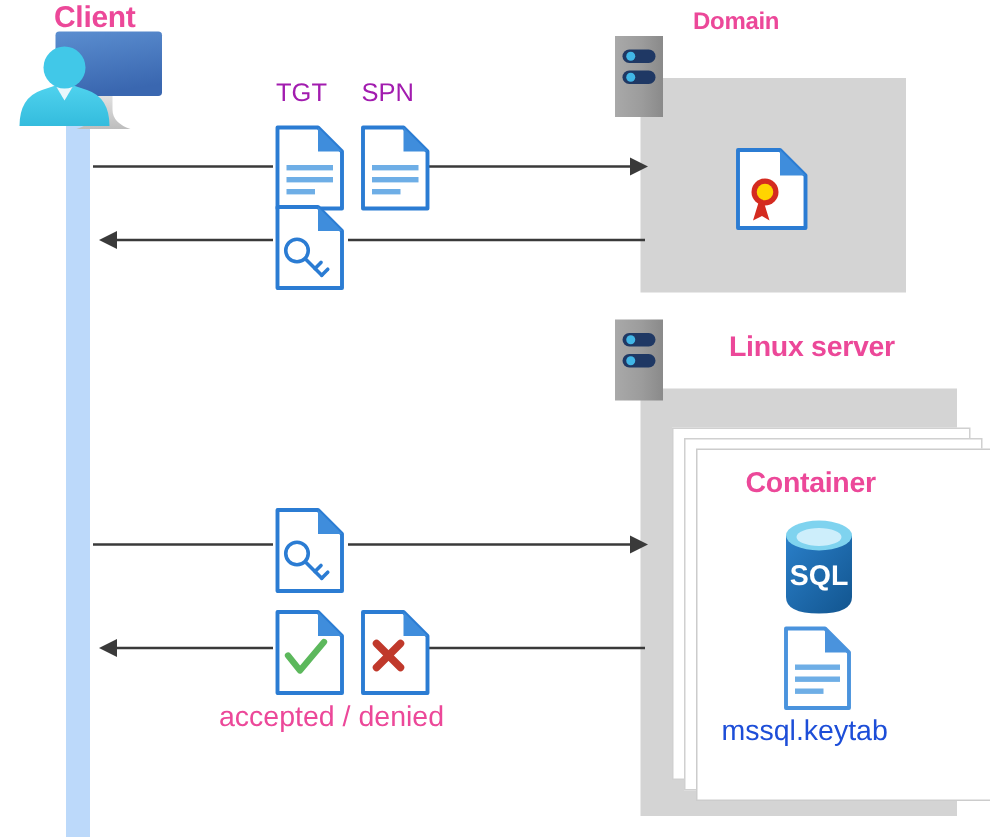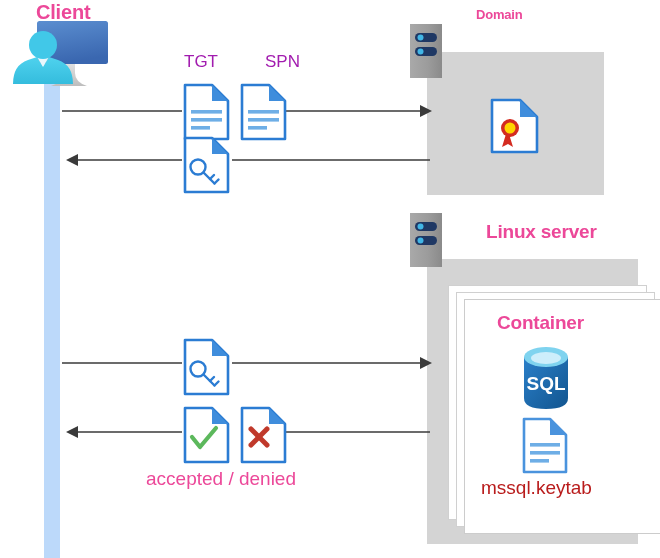--- a/index.html
+++ b/index.html
@@ -7,29 +7,29 @@
        font-family:"Liberation Sans","DejaVu Sans",sans-serif;
        -webkit-font-smoothing:antialiased;}
   .abs{position:absolute;}
 
   
   #client-lifeline{left:44px;top:72px;width:16px;height:486px;background:#bcd9fa;}
 
   
   .hdr{font-weight:bold;color:#ec4899;letter-spacing:-0.2px;}
   #client-title{left:36px;top:1px;font-size:20px;}
-  #dc-title{left:476px;top:2px;font-size:13px;line-height:25px;width:170px;}
+  #dc-title{left:462px;top:2px;font-size:16px;line-height:25px;width:170px;}
   #linux-title{left:486px;top:221px;font-size:19px;}
   #container-title{left:497px;top:312px;font-size:19px;}
 
   .lbl{color:#a21caf;font-size:17px;}
   #tgt-label{left:184px;top:52px;}
-  #spn-label{left:241px;top:52px;margin-left:24px;}
+  #spn-label{left:241px;top:52px;}
   #accdn-label{left:146px;top:468px;font-size:19px;color:#ec4899;}
-  #keytab-label{left:481px;top:477px;font-size:19px;color:#b91c1c;}
+  #keytab-label{left:481px;top:477px;font-size:19px;color:#1d4ed8;}
 
   
   #dc-panel{left:427px;top:52px;width:177px;height:143px;background:#d4d4d4;}
   #linux-panel{left:427px;top:259px;width:211px;height:285px;background:#d4d4d4;}
 
   
   .card{background:#ffffff;border:1px solid #d0d0d0;}
   #card-back{left:448px;top:285px;width:197px;height:233px;}
   #card-mid{left:456px;top:292px;width:197px;height:233px;}
   #card-front{left:464px;top:299px;width:197px;height:233px;border-color:#cccccc;}

